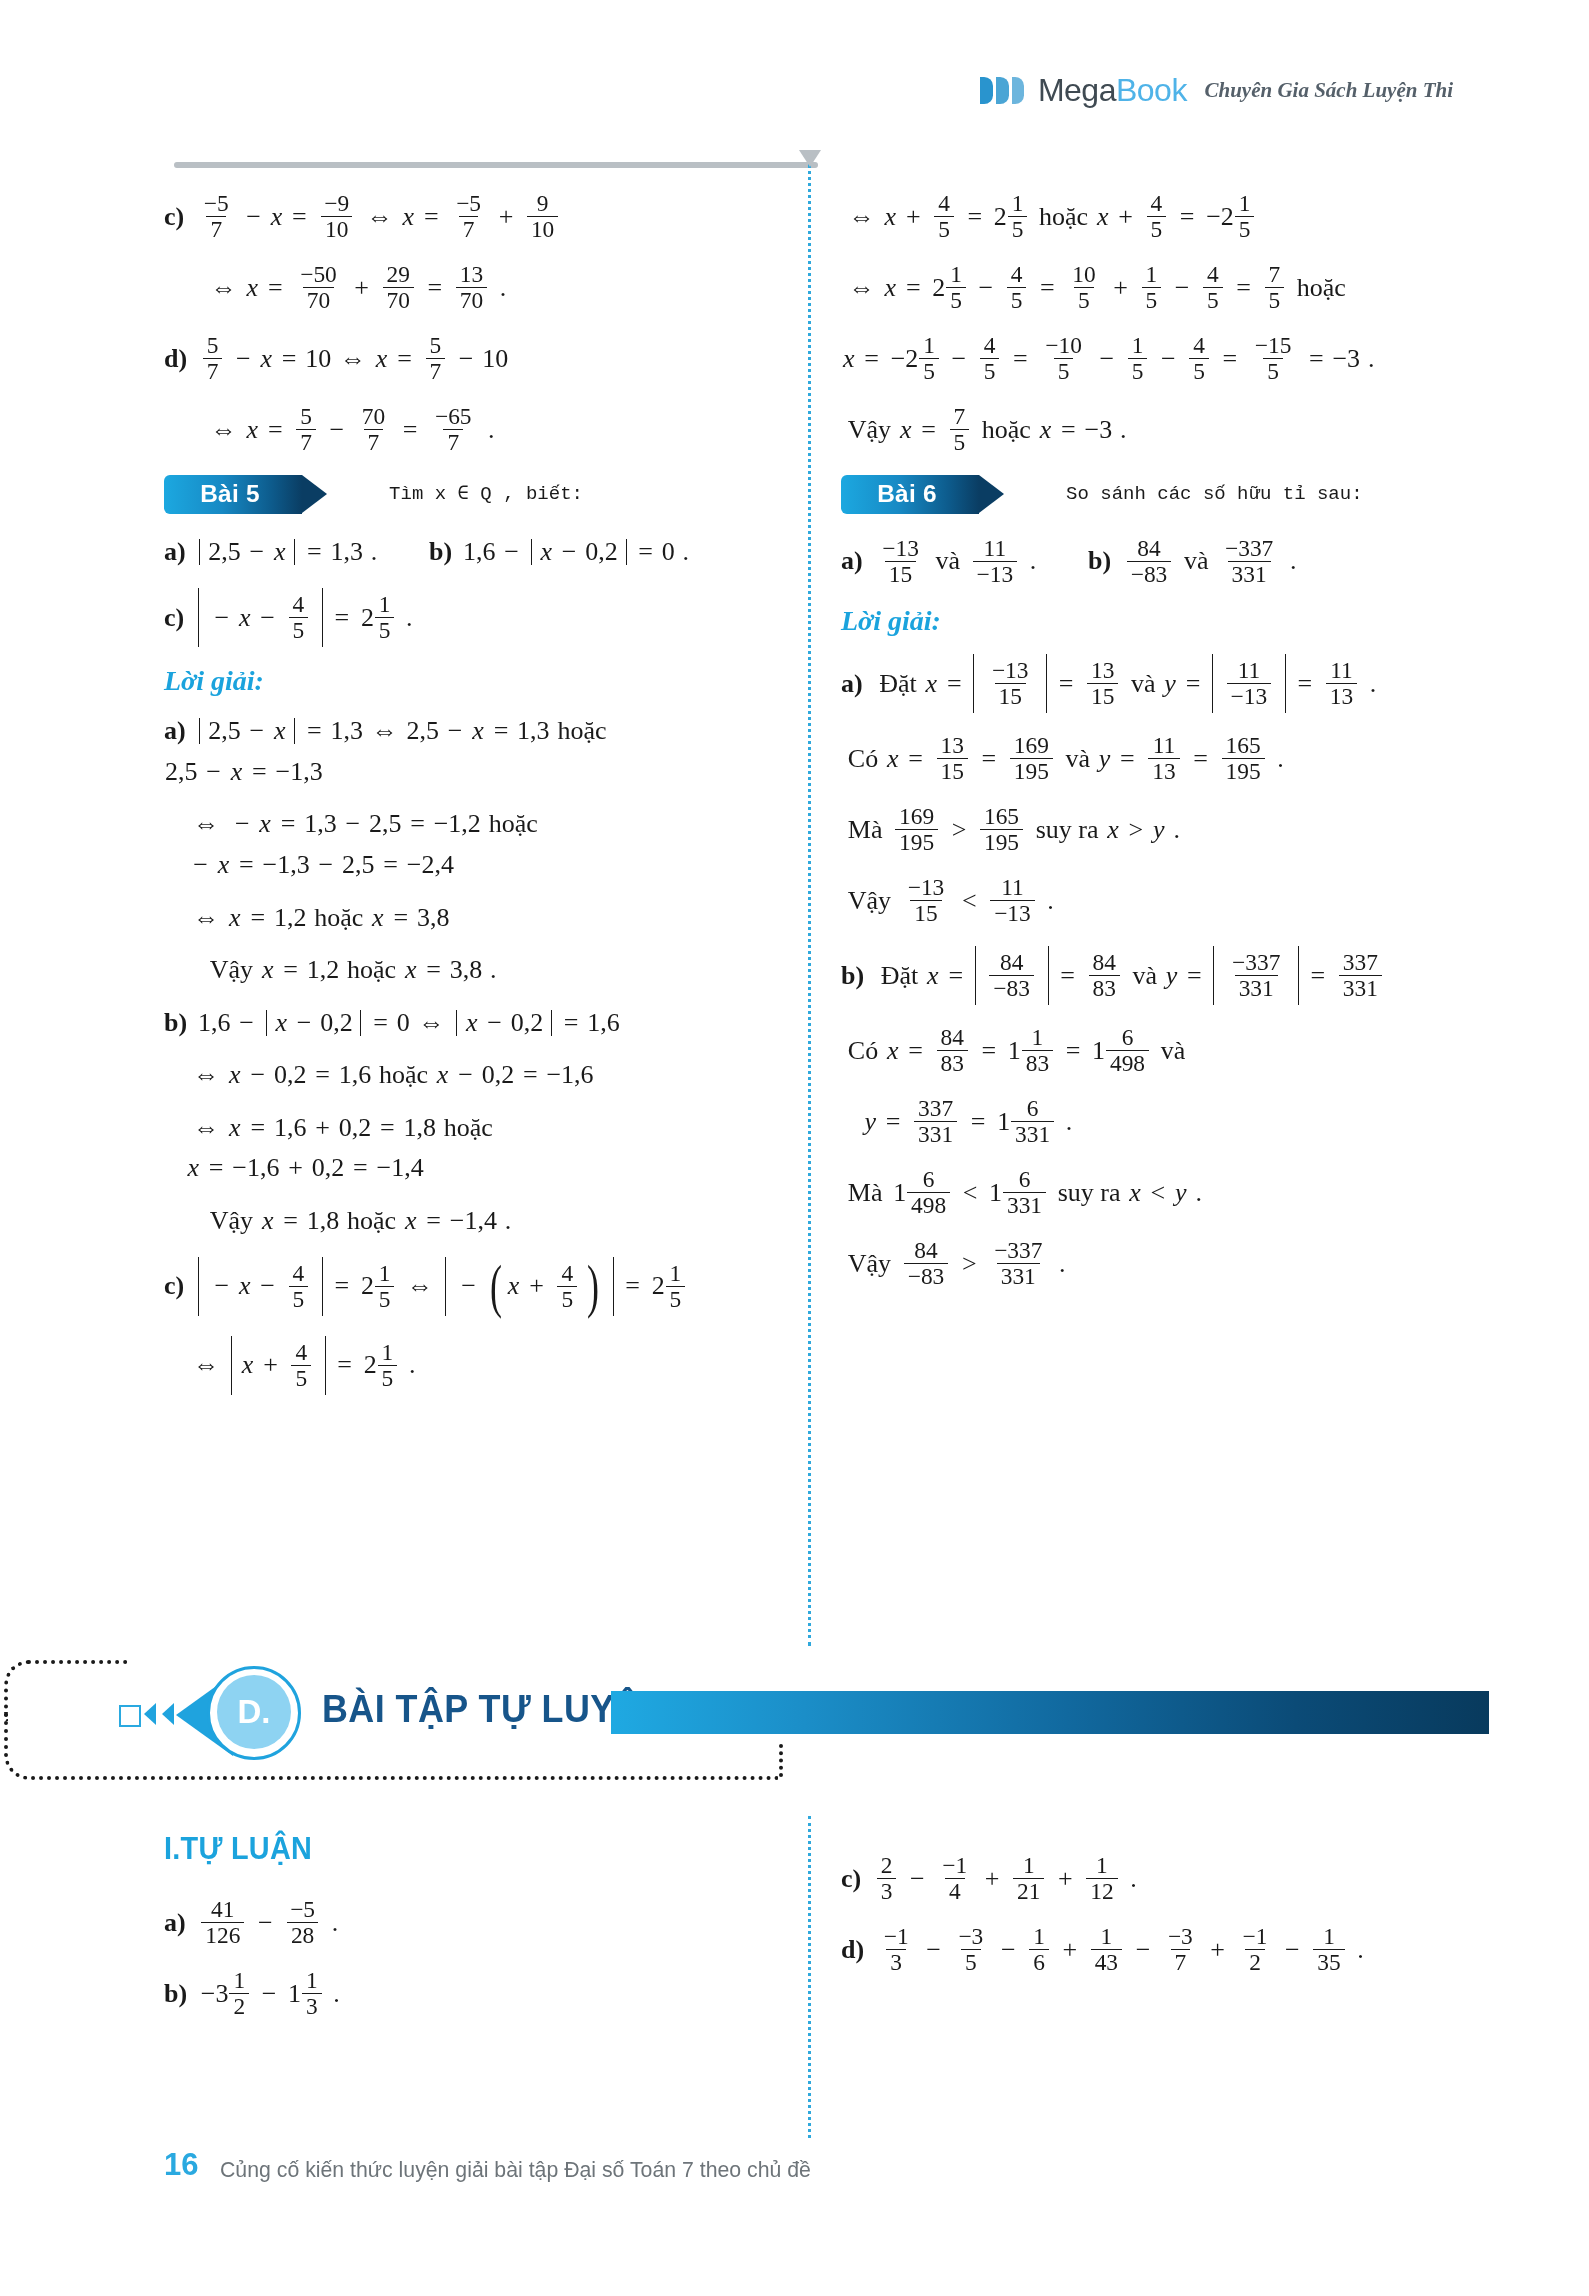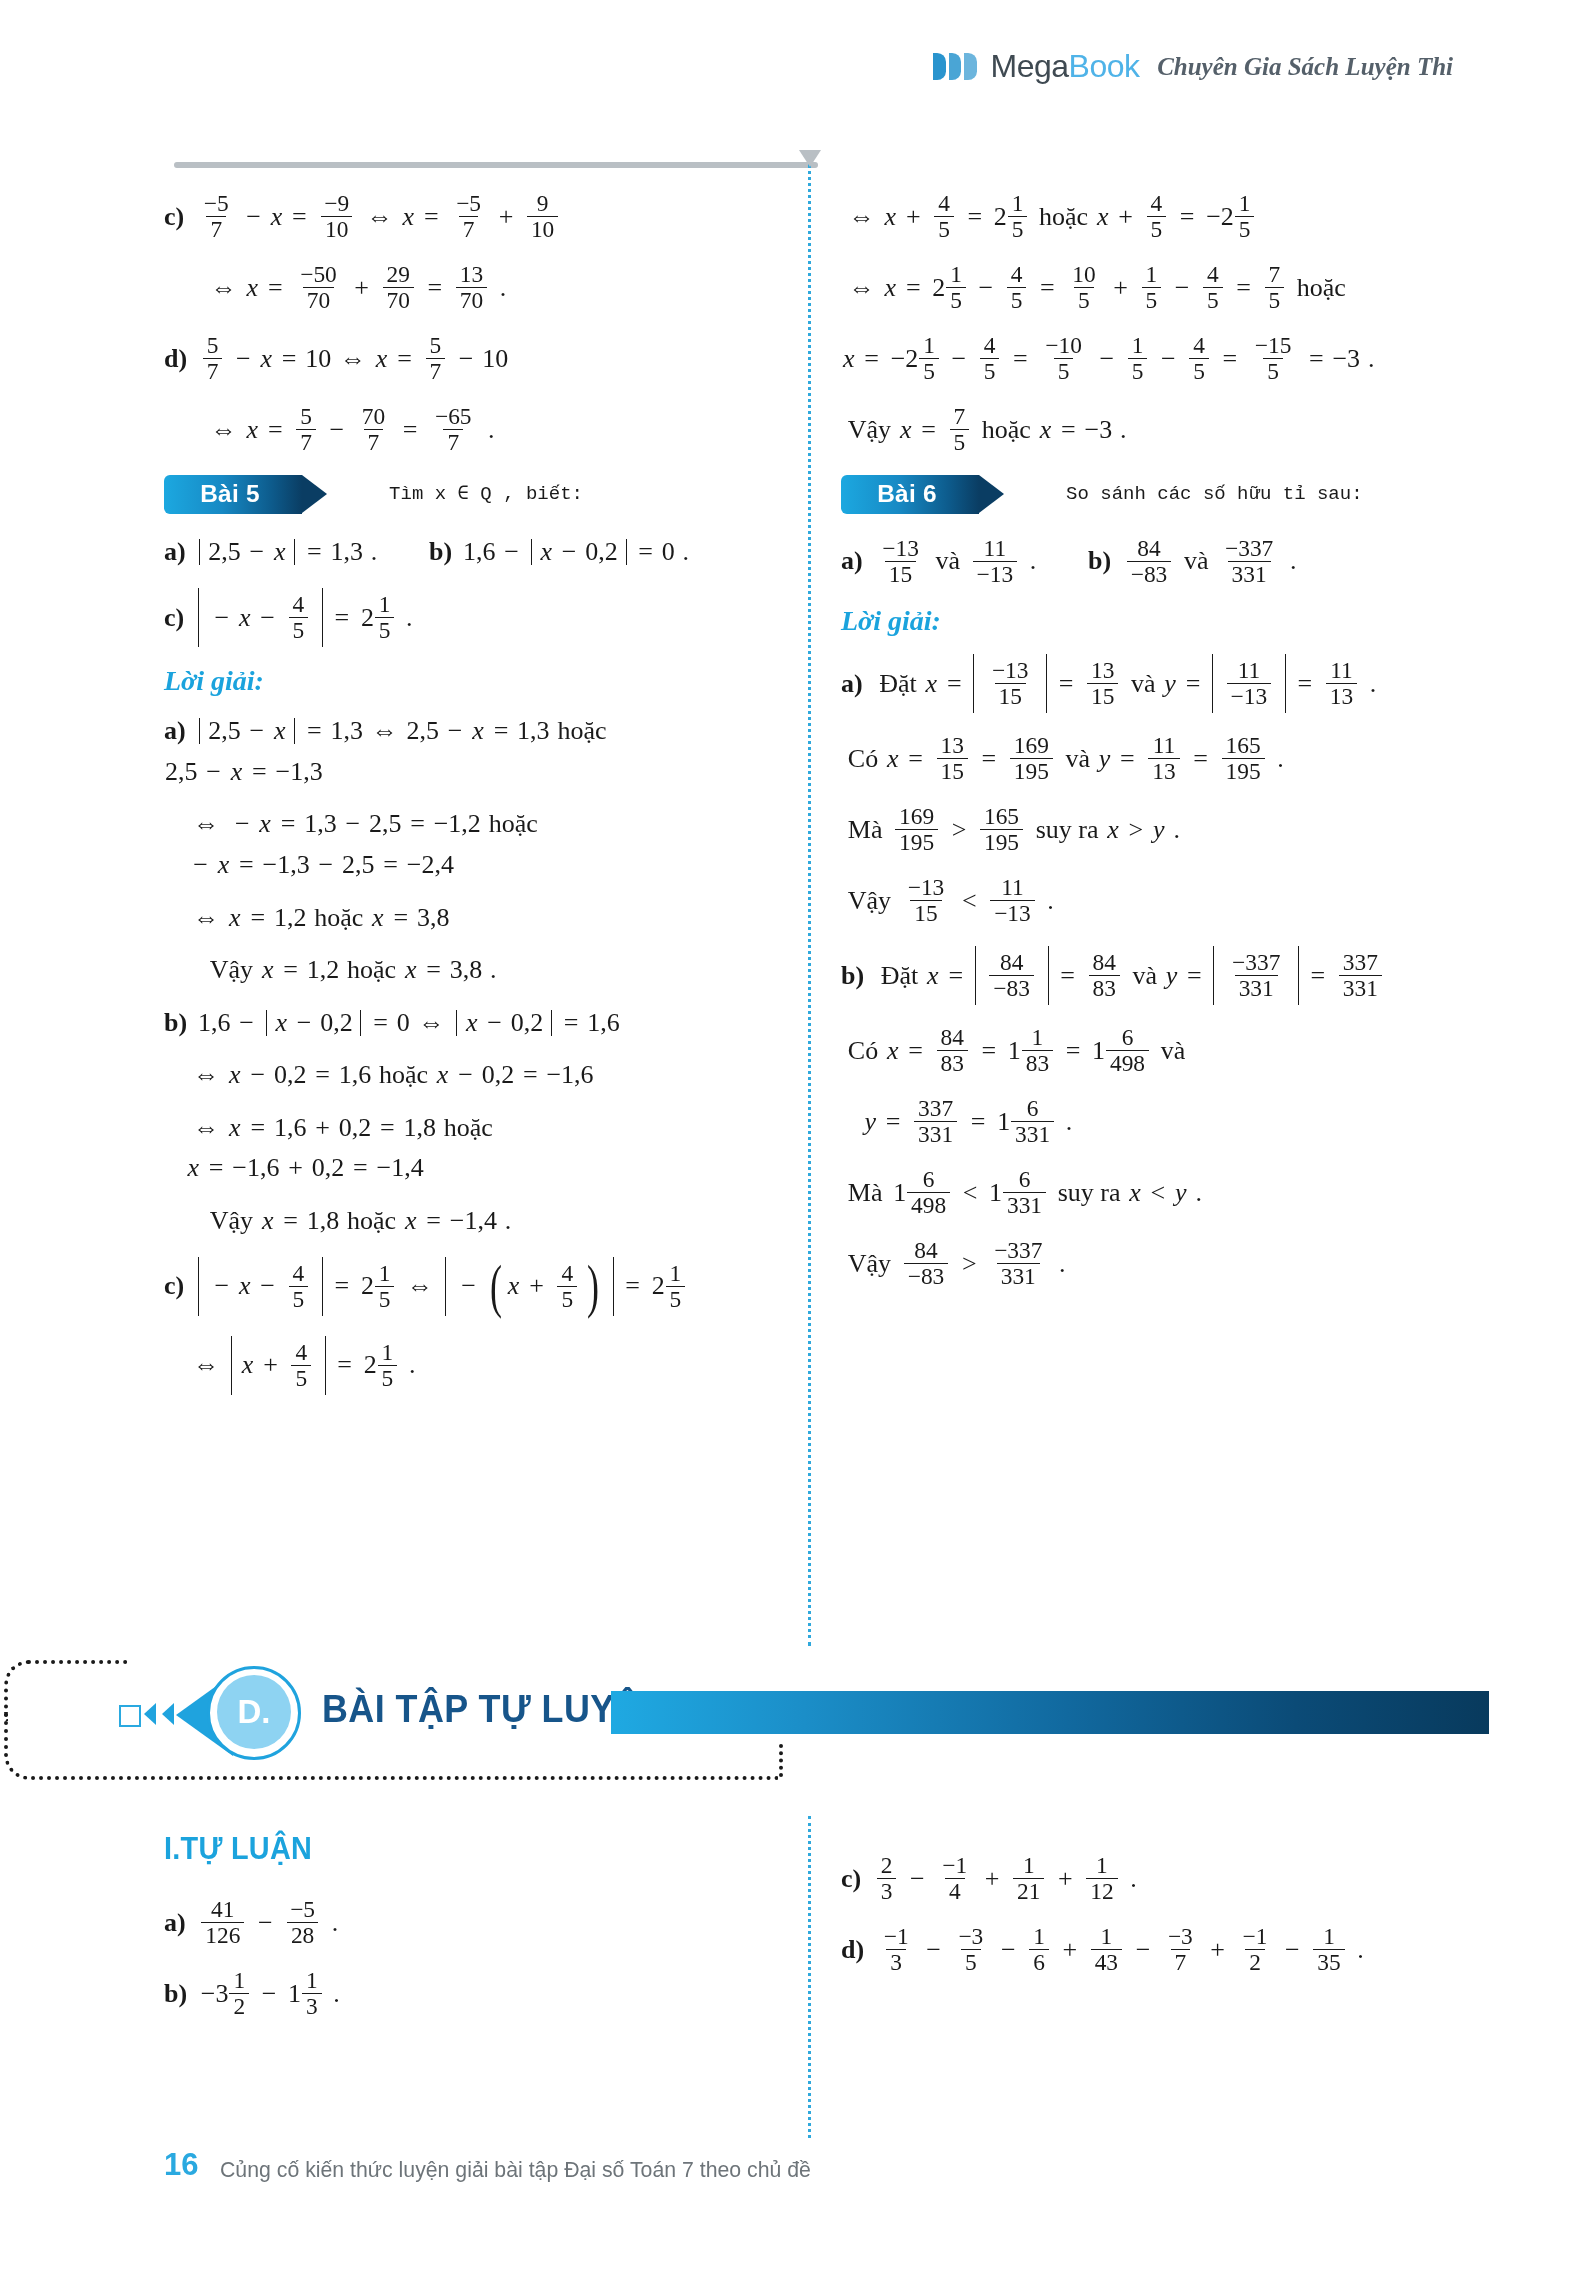--- a/index.html
+++ b/index.html
@@ -12,21 +12,21 @@
     width: 1590px;
     height: 2297px;
     background: #ffffff;
     font-family: "Liberation Serif", serif;
     overflow: hidden;
   }
 
   
   .header {
     position: absolute;
-    top: 48px;
+    top: 72px;
     right: 137px;
     display: flex;
     align-items: center;
     gap: 13.7px;
   }
   .mb-bars {
     display: flex;
     align-items: center;
     gap: 2.9px;
   }
@@ -44,21 +44,21 @@
     font-family: "Liberation Sans", sans-serif;
     font-size: 32px;
     letter-spacing: -0.5px;
   }
   .mb-word .mega { color: #3f4a52; }
   .mb-word .book { color: #4fb3e8; }
   .mb-tag {
     font-family: "Liberation Serif", serif;
     font-style: italic;
     font-weight: bold;
-    font-size: 25px;
+    font-size: 21px;
     color: #55606a;
     margin-left: 3.9px;
   }
 
   
   .top-rule {
     position: absolute;
     left: 174px;
     top: 162px;
     width: 644px;

